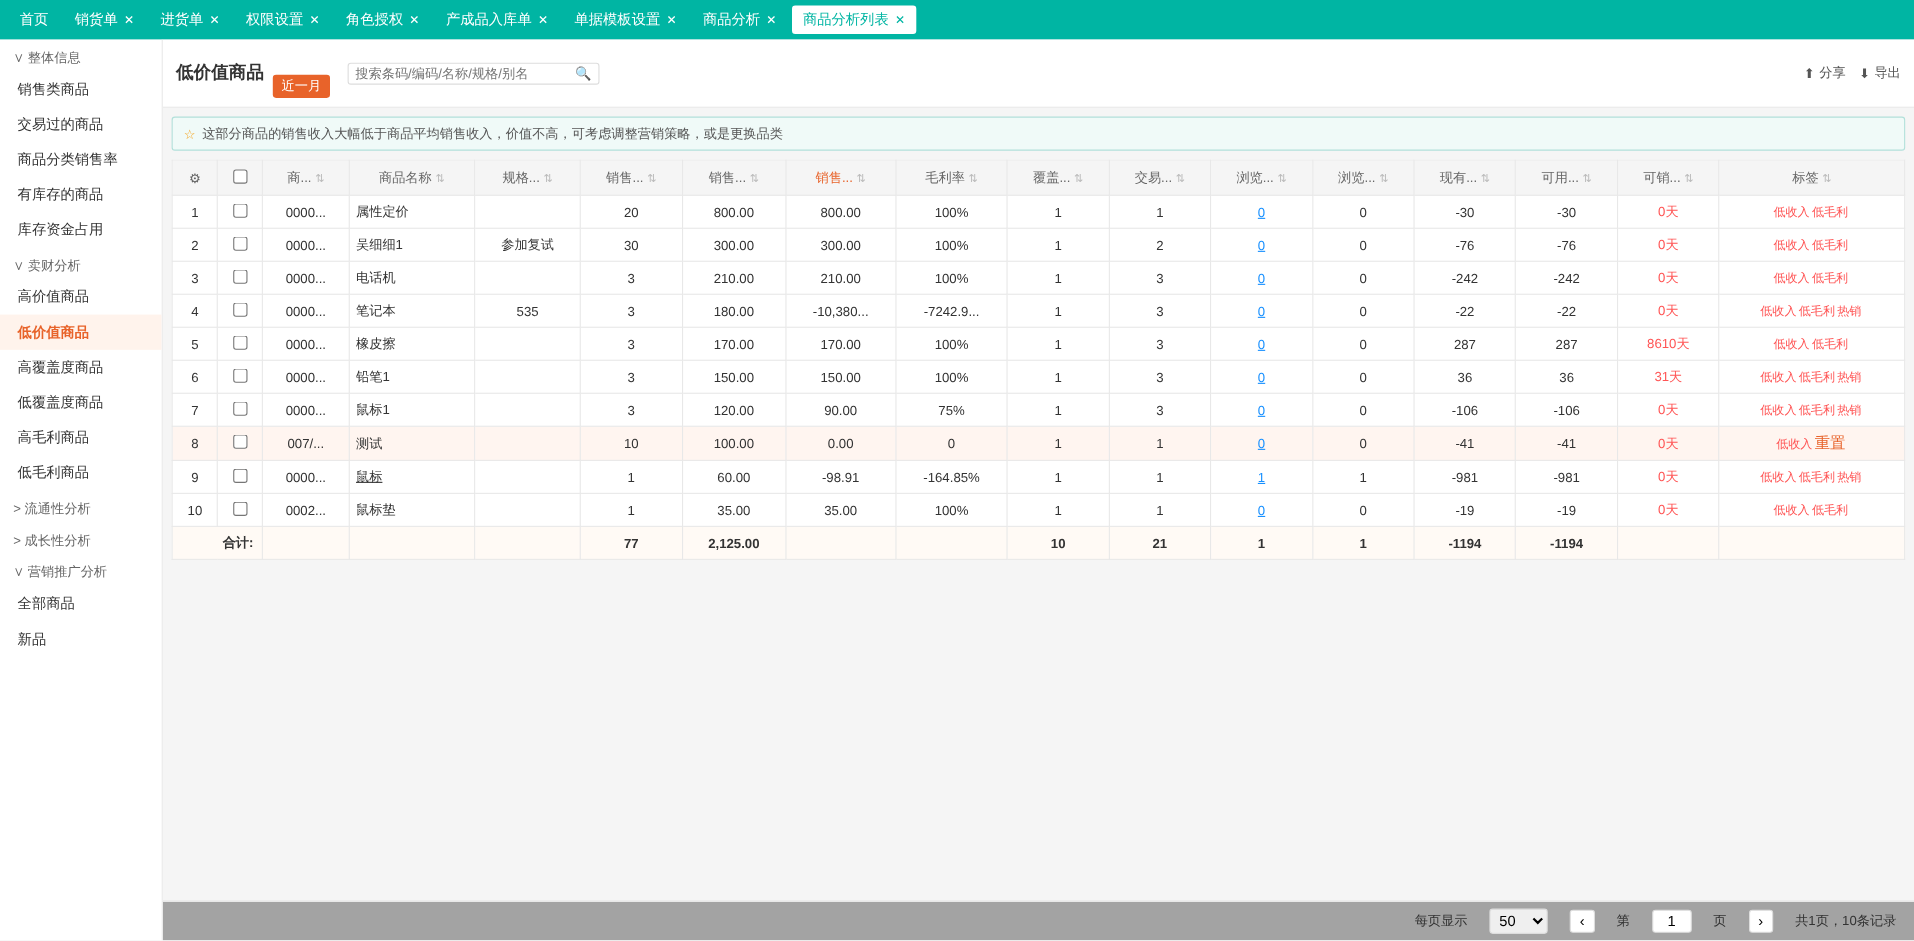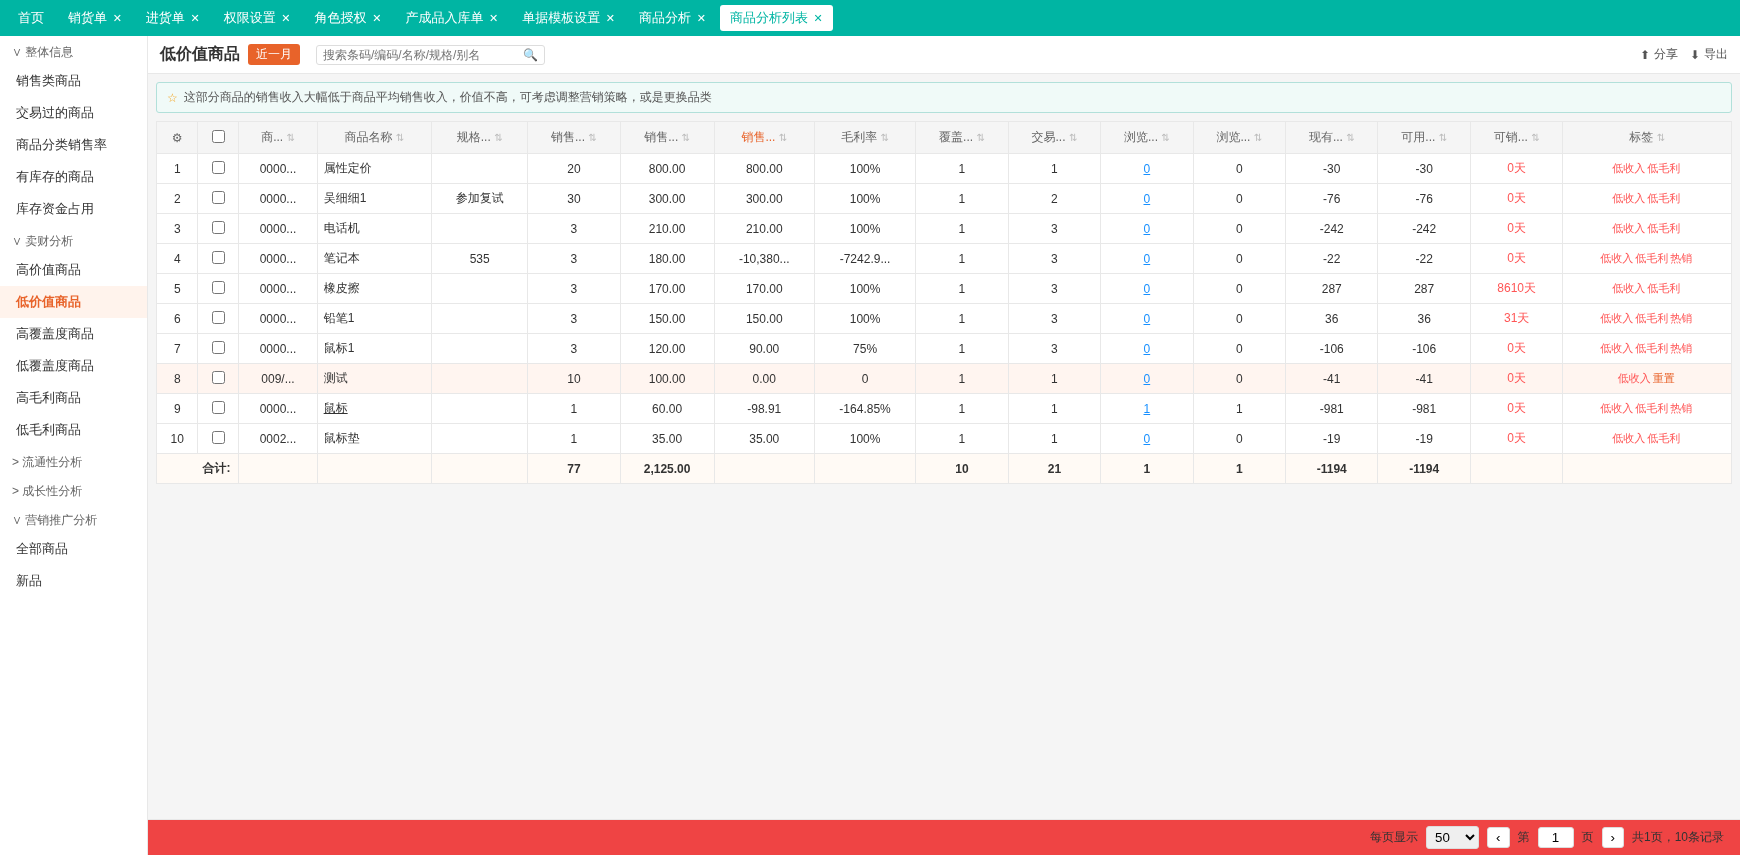--- a/index.html
+++ b/index.html
@@ -80,20 +80,21 @@
       font-weight: bold;
       color: #333;
     }
     .date-btn {
       background: #e8632a;
       color: #fff;
       padding: 2px 8px;
       border-radius: 3px;
       font-size: 12px;
       cursor: pointer;
+      margin-top: 24px;
     }
     .search-box {
       display: flex;
       align-items: center;
       border: 1px solid #ddd;
       border-radius: 3px;
       padding: 2px 6px;
       margin-left: 8px;
       background: #fff;
     }
@@ -160,27 +161,27 @@
     td {
       padding: 6px 6px;
       border: 1px solid #e8e8e8;
       text-align: center;
       white-space: nowrap;
     }
     .row-highlight { background: #fff5f0; }
     .link-blue { color: #1890ff; text-decoration: underline; cursor: pointer; }
 
     .pagination-bar {
-      background: #ef4444;
+      background: #a3a3a3;
       border-top: 1px solid #e8e8e8;
       padding: 6px 16px;
       display: flex;
       align-items: center;
       justify-content: flex-end;
-      gap: 8px;
+      gap: 20px;
       font-size: 12px;
     }
     .page-size-select {
       border: 1px solid #ddd;
       padding: 2px 4px;
       border-radius: 3px;
     }
     .page-btn {
       border: 1px solid #ddd;
       background: #fff;
@@ -422,35 +423,35 @@
     <td><span class="link-blue">0</span></td>
     <td>0</td>
     <td>-106</td>
     <td>-106</td>
     <td style="color:#f55;">0天</td>
     <td><span style="color:#f55;font-size:11px;margin-right:2px;">低收入</span><span style="color:#f55;font-size:11px;margin-right:2px;">低毛利</span><span style="color:#f55;font-size:11px;margin-right:2px;">热销</span></td>
   </tr>
             <tr class="row-highlight">
     <td>8</td>
     <td><input type="checkbox" style=""></td>
-    <td>009/...</td>
+    <td>007/...</td>
     <td style="text-align:left;">测试</td>
     <td></td>
     <td>10</td>
     <td>100.00</td>
     <td>0.00</td>
     <td>0</td>
     <td>1</td>
     <td>1</td>
     <td><span class="link-blue">0</span></td>
     <td>0</td>
     <td>-41</td>
     <td>-41</td>
     <td style="color:#f55;">0天</td>
-    <td><span style="color:#f55;font-size:11px;margin-right:2px;">低收入</span><span style="color:#e8632a;font-size:11px;margin-right:2px;text-align:right;">重置</span></td>
+    <td><span style="color:#f55;font-size:11px;margin-right:2px;">低收入</span><span style="color:#e8632a;font-size:14px;margin-right:2px;text-align:right;">重置</span></td>
   </tr>
             <tr>
     <td>9</td>
     <td><input type="checkbox" style=""></td>
     <td>0000...</td>
     <td style="text-align:left;text-decoration:underline;">鼠标</td>
     <td></td>
     <td>1</td>
     <td>60.00</td>
     <td>-98.91</td>

